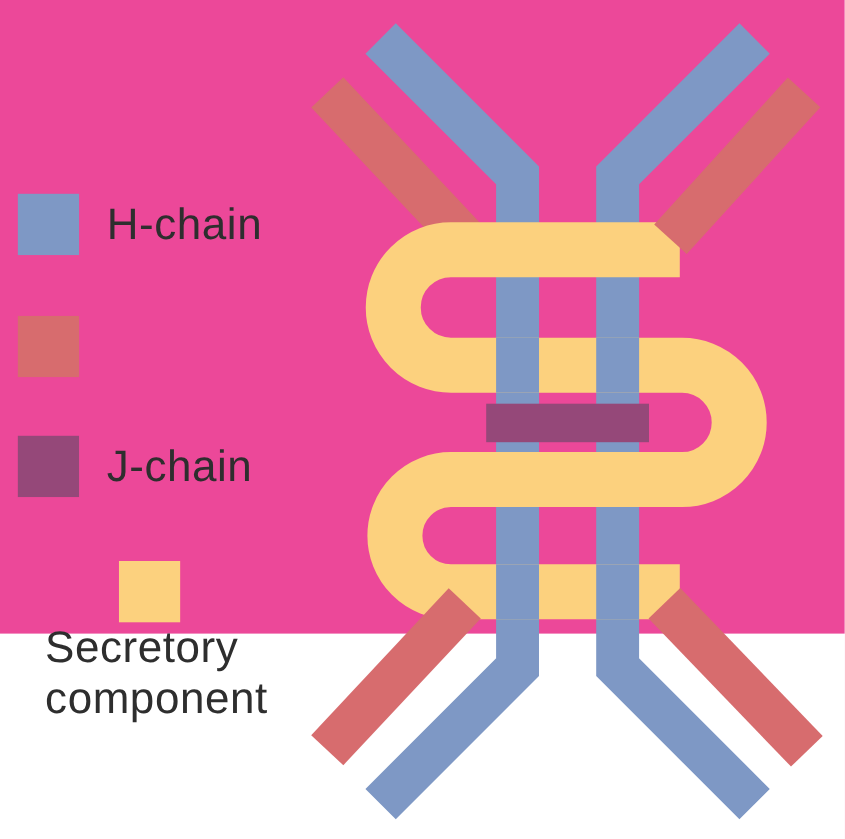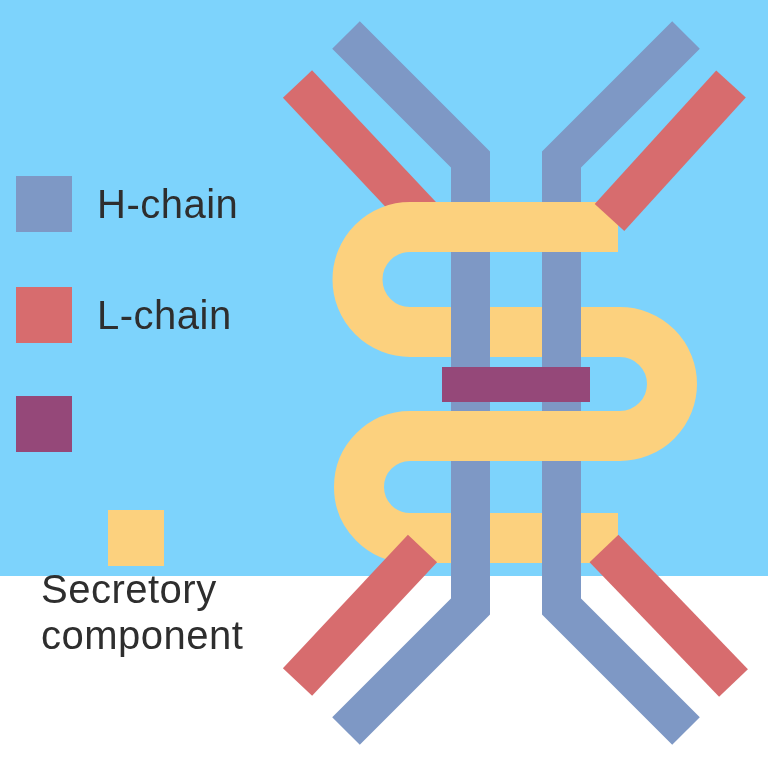--- a/index.html
+++ b/index.html
@@ -8,21 +8,21 @@
     width: 768px;
     height: 763px;
     background: #ffffff;
     font-family: "Liberation Sans", "DejaVu Sans", sans-serif;
     overflow: hidden;
   }
   .stage {
     position: relative;
     width: 768px;
     height: 576px;
-    background: #7dd3fc;
+    background: #ec4899;
   }
   .molecule-svg {
     position: absolute;
     left: 0;
     top: 0;
     width: 768px;
     height: 763px;
   }
   .legend {
     position: absolute;
@@ -92,27 +92,27 @@
       <svg class="swatch" viewBox="0 0 56 56">
         <rect x="0" y="0" width="56" height="56" fill="#7E98C5"></rect>
       </svg>
       <div class="lab">H-chain</div>
     </div>
 
     <div class="legend-row row-2">
       <svg class="swatch" viewBox="0 0 56 56">
         <rect x="0" y="0" width="56" height="56" fill="#D76C6E"></rect>
       </svg>
-      <div class="lab">L-chain</div>
     </div>
 
     <div class="legend-row row-3">
       <svg class="swatch" viewBox="0 0 56 56">
         <rect x="0" y="0" width="56" height="56" fill="#954879"></rect>
       </svg>
+      <div class="lab">J-chain</div>
     </div>
 
     <div class="legend-row row-4">
       <svg class="swatch" viewBox="0 0 56 56">
         <rect x="0" y="0" width="56" height="56" fill="#FCD17E"></rect>
       </svg>
       <div class="lab">Secretory component</div>
     </div>
 
   </div>

